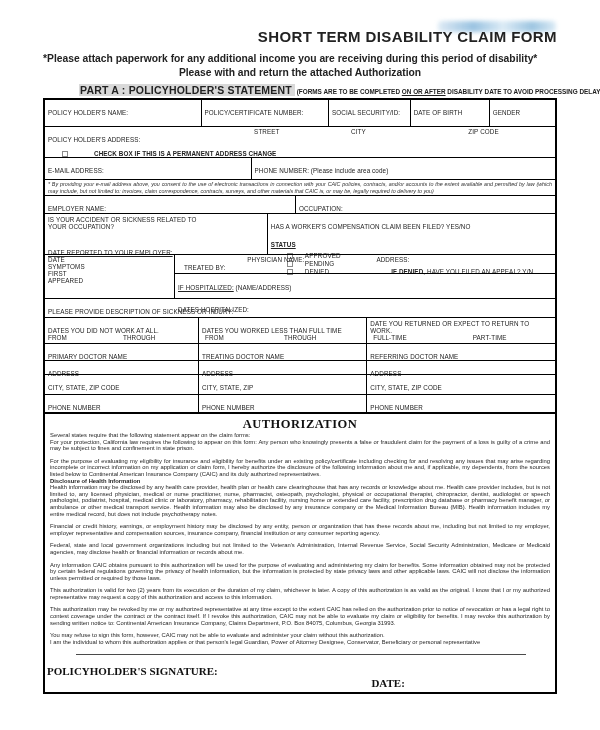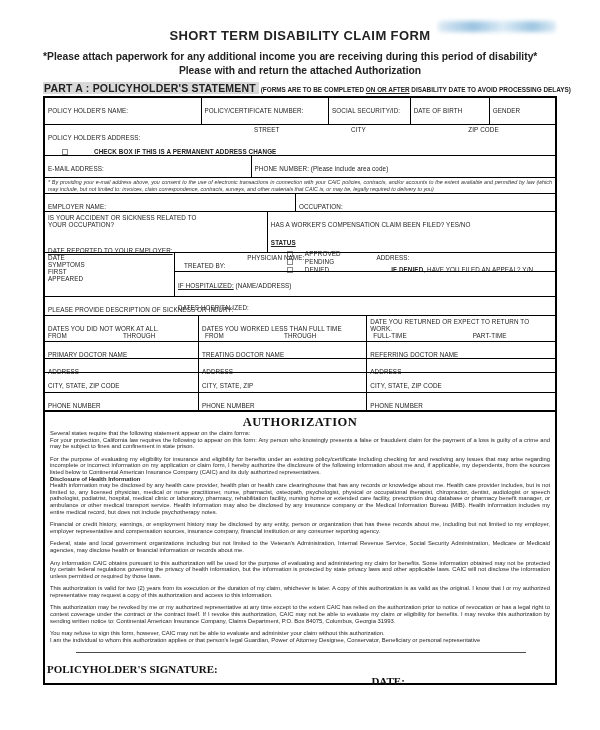--- a/index.html
+++ b/index.html
@@ -2,44 +2,44 @@
 <html><head>
 <meta charset="utf-8">
 <style>
   html,body{margin:0;padding:0;}
   body{
     width:600px;height:730px;background:#ffffff;position:relative;
     font-family:"Liberation Sans", sans-serif;color:#1c1c1c;
     -webkit-font-smoothing:antialiased;overflow:hidden;
   }
   .form{position:absolute;left:43px;top:28px;width:514px;}
-  .title{text-align:center;font-weight:bold;font-size:13px;letter-spacing:.4px;color:#222;}
+  .title{text-align:right;font-weight:bold;font-size:15px;letter-spacing:.4px;color:#222;}
   .sub1{font-weight:bold;font-size:10.3px;margin-top:8px;color:#222;}
   .sub2{font-weight:bold;font-size:10.3px;text-align:center;margin-top:3px;color:#222;}
   .parta-head{margin-top:6px;white-space:nowrap;font-weight:bold;font-size:6.4px;color:#222;}
-  .parta-head .big{font-size:10.5px;background:#d9d9d9;padding:0 3px 0 1px;letter-spacing:.2px;}
+  .parta-head .big{font-size:10.5px;background:#d9d9d9;padding:0 3px 0 1px;letter-spacing:.2px;margin-left:36px;}
   .u{text-decoration:underline;}
   .logo-smudge{position:absolute;left:438px;top:21px;width:118px;height:11px;border-radius:4px;
     background:linear-gradient(90deg,rgba(125,175,215,.25),rgba(70,145,200,.55) 30%,rgba(140,190,225,.3) 55%,rgba(60,140,195,.5) 80%,rgba(140,190,225,.3));
     filter:blur(2px);}
   
   .box{border:2px solid #000;margin-top:2px;background:#fff;}
   .row{display:flex;border-top:1px solid #000;position:relative;box-sizing:border-box;}
   .row:first-child{border-top:none;}
   .cell{border-left:1px solid #000;padding:1px 3px;box-sizing:border-box;position:relative;}
   .cell:first-child{border-left:none;}
   .lbl{font-size:6.3px;letter-spacing:.1px;color:#222;display:inline-block;}
   .abs{position:absolute;top:1px;}
   .cb{display:inline-block;width:4px;height:4px;border:1px solid #8a8a8a;background:#fff;vertical-align:middle;}
   .cbline{display:flex;align-items:center;font-size:6.3px;}
   .boldlbl{font-weight:bold;}
   .ital{font-style:italic;font-size:5.4px;line-height:1.25;text-align:justify;color:#333;}
   .subline{position:absolute;bottom:2px;left:0;right:0;font-size:6.3px;}
   
-  .auth{border:2px solid #000;border-top:none;padding:2px 5px 4px;background:#fff;}
+  .auth{border:2px solid #000;border-top:none;padding:2px 5px 11px;background:#fff;}
   .auth-title{font-family:"Liberation Serif", serif;font-weight:bold;font-size:12.5px;text-align:center;letter-spacing:.5px;color:#111;margin-top:1px;}
   .auth p{margin:0;font-size:5.85px;line-height:1.13;text-align:justify;color:#262626;}
   .auth p.gap{margin-top:6px;}
   .auth p.bold-head{font-weight:bold;}
   .sig-line{border-top:1.5px solid #4a4a4a;margin:9px 24px 0 26px;height:0;}
   .sig-row{display:flex;position:relative;margin-top:9px;margin-left:-5px;margin-right:-5px;padding:1px 0 4px 2px;
     font-family:"Liberation Serif", serif;font-weight:bold;font-size:11px;color:#111;align-items:center;}
   .sig-date{position:absolute;left:64%;top:1px;margin-top:12px;}
 </style>
 </head>

